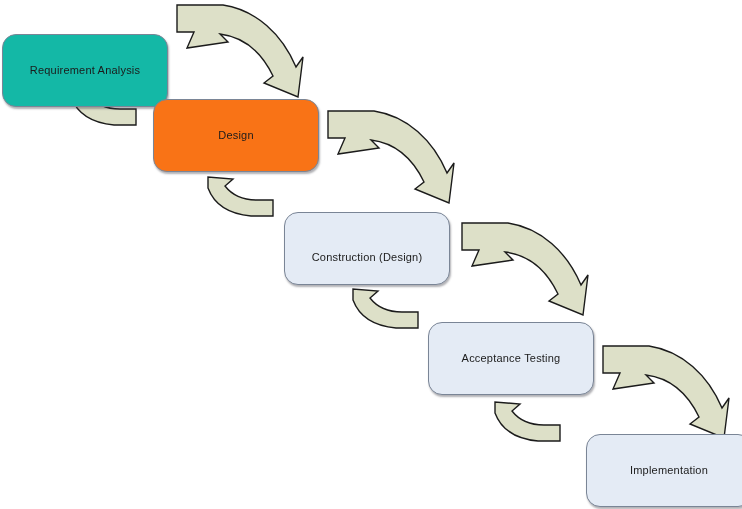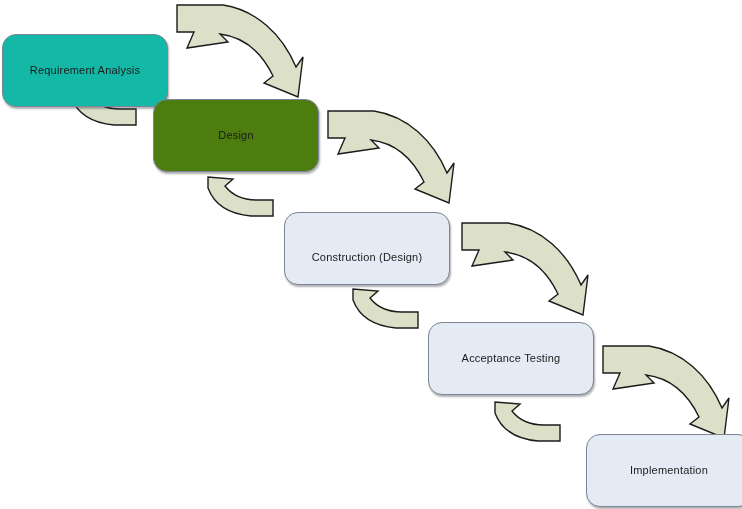--- a/index.html
+++ b/index.html
@@ -93,21 +93,21 @@
         <use href="#feedback-arrow-shape" x="207" y="176"></use>
         <use href="#feedback-arrow-shape" x="352" y="288"></use>
         <use href="#feedback-arrow-shape" x="494" y="401"></use>
       </g>
   </svg>
 
   <div id="phase-boxes">
       <div class="phase-box" style="left: 2px; top: 2px; background: #14b8a6; border-color: rgb(122, 133, 150); margin-top: 32px;">
         <span class="phase-label" style="color: rgb(27, 27, 27);">Requirement Analysis</span>
       </div>
-      <div class="phase-box" style="left: 153px; top: 99px; background: #4d7c0f; border-color: rgb(122, 133, 150);">
+      <div class="phase-box" style="left: 153px; top: 99px; background: #f97316; border-color: rgb(122, 133, 150);">
         <span class="phase-label" style="color: rgb(27, 27, 27);">Design</span>
       </div>
       <div class="phase-box" style="left: 284px; top: 212px; background: rgb(228, 235, 245); border-color: rgb(122, 133, 150);">
         <span class="phase-label" style="color: rgb(27, 27, 27); margin-top: 19px;">Construction (Design)</span>
       </div>
       <div class="phase-box" style="left: 428px; top: 322px; background: rgb(228, 235, 245); border-color: rgb(122, 133, 150);">
         <span class="phase-label" style="color: rgb(27, 27, 27);">Acceptance Testing</span>
       </div>
       <div class="phase-box" style="left: 586px; top: 434px; background: rgb(228, 235, 245); border-color: rgb(122, 133, 150); align-items: center;">
         <span class="phase-label" style="color: rgb(27, 27, 27);">Implementation</span>

